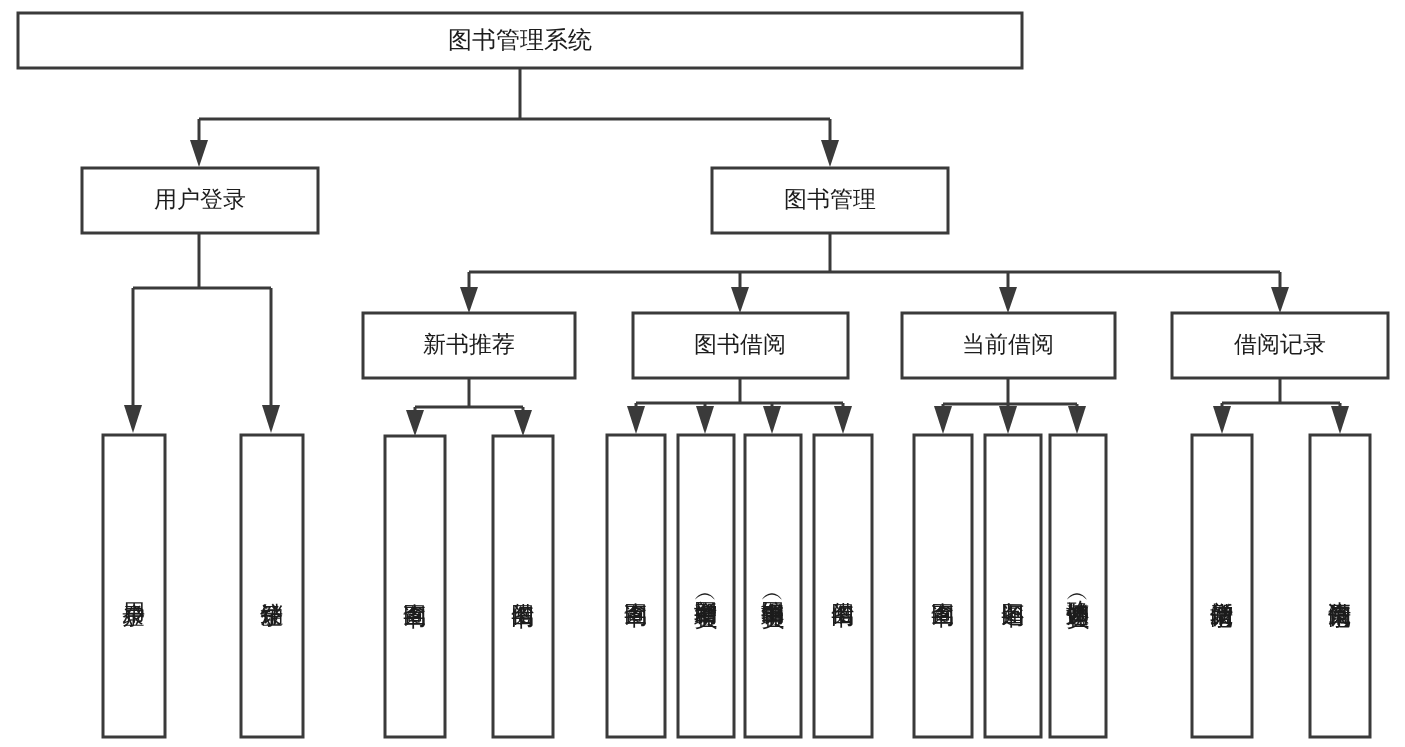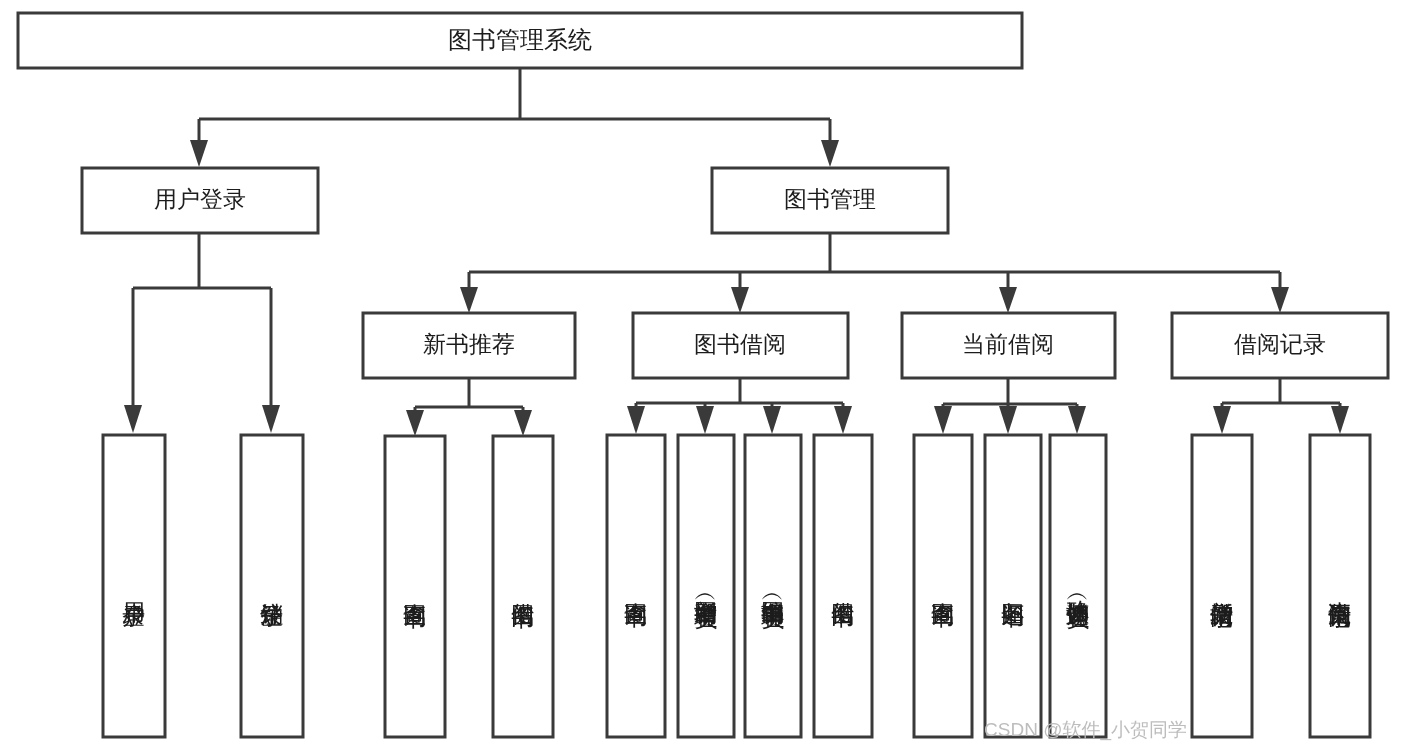--- a/index.html
+++ b/index.html
@@ -159,14 +159,13 @@
   <div class="vlabel" style="left:745px;top:435px;width:56px;height:302px;">编辑图书（管理员）</div>
   <div class="vlabel" style="left:814px;top:435px;width:58px;height:302px;">借阅图书</div>
 
   <div class="vlabel" style="left:914px;top:435px;width:58px;height:302px;">查询图书</div>
   <div class="vlabel" style="left:985px;top:435px;width:56px;height:302px;">归还图书</div>
   <div class="vlabel" style="left:1050px;top:435px;width:56px;height:302px;">确认归还（管理员）</div>
 
   <div class="vlabel" style="left:1192px;top:435px;width:60px;height:302px;">新增借阅记录</div>
   <div class="vlabel" style="left:1310px;top:435px;width:60px;height:302px;">查询借阅记录</div>
 
-  <div class="watermark">CSDN @软件_小贺同学</div>
 </div>
 
 </body></html>

